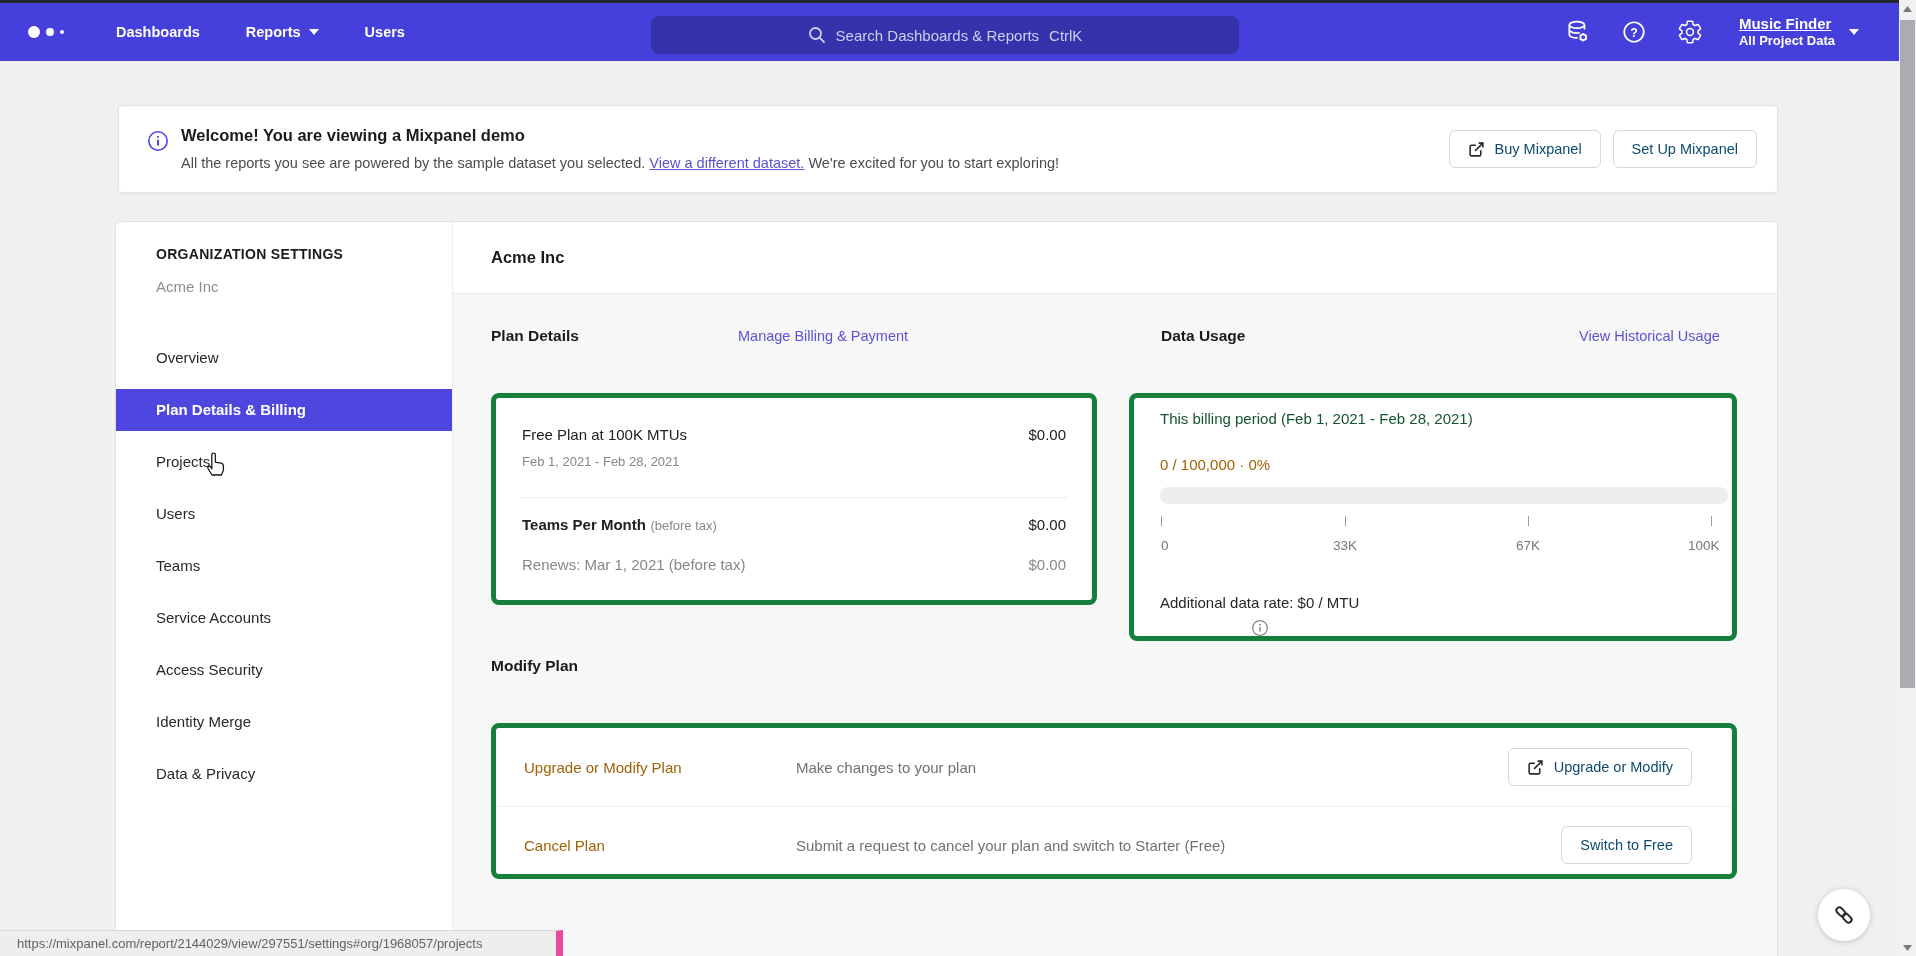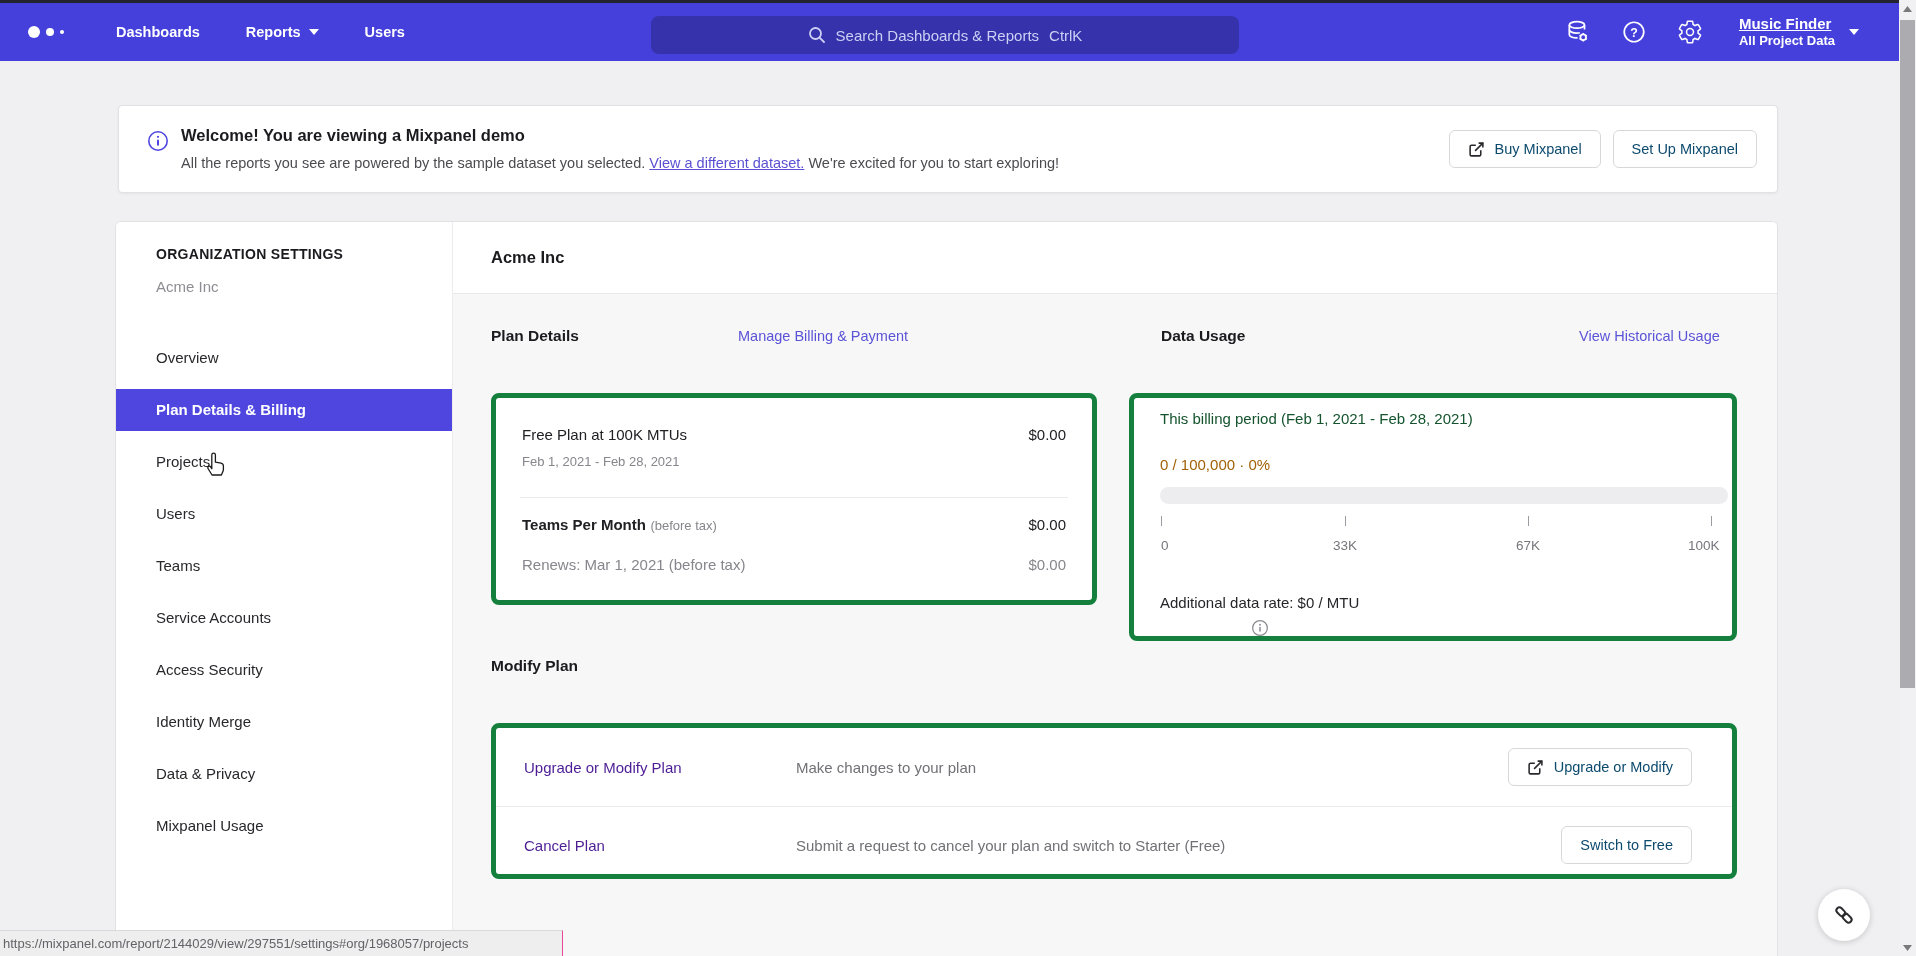--- a/index.html
+++ b/index.html
@@ -95,29 +95,29 @@
   .du-period { position:absolute; left:26px; top:12px; font-size:15px; color:#14532d; }
   .du-usage { position:absolute; left:26px; top:58px; font-size:15px; color:#a16207; }
   .du-track { position:absolute; left:26px; top:89px; width:568px; height:17px; border-radius:9px; background:#ededef; overflow:hidden; }
   .du-fill { height:100%; background:var(--accent-color); border-radius:9px; }
   .du-tick { position:absolute; top:118px; width:1px; height:10px; background:#9b9ba1; }
   .du-ticklabel { position:absolute; top:140px; font-size:13.5px; color:#76767c; }
   .du-rate { position:absolute; left:26px; top:196px; font-size:15px; color:#26262a; display:flex; align-items:center; gap:8px;flex-direction:column; }
 
   .card-modify { left:38px; top:501px; width:1246px; height:156px; }
   .mod-row { position:absolute; left:0; right:0; height:78px; display:flex; align-items:center; }
-  .mod-label { width:300px; padding-left:28px; font-size:15px; color:#4c1d95; }
+  .mod-label { width:300px; padding-left:28px; font-size:15px; color:#a16207; }
   .mod-desc { flex:1; font-size:15px; color:#717176; }
   .mod-btnwrap { padding-right:40px; }
 
   
   .statusbar {
     position:absolute; left:0; top:930px; width:563px; height:26px;
-    background:#eeeeef; border-top:1px solid #d9d9dc; border-right:1px solid #ec4899;
-    display:flex; align-items:center; padding-left:3px;
+    background:#eeeeef; border-top:1px solid #d9d9dc; border-right:7px solid #ec4899;
+    display:flex; align-items:center; padding-left:17px;
     font-size:13px; color:#636367; white-space:nowrap; overflow:hidden;
   }
 
   
   .fab {
     position:absolute; left:1818px; top:889px; width:52px; height:52px; border-radius:50%;
     background:#fff; box-shadow:0 1px 6px rgba(0,0,0,0.18);
     display:flex; align-items:center; justify-content:center; cursor:pointer;
   }
 
@@ -228,21 +228,20 @@
     <div class="sb-org">Acme Inc</div>
     <div class="sb-item">Overview</div>
     <div class="sb-item active">Plan Details &amp; Billing</div>
     <div class="sb-item">Projects</div>
     <div class="sb-item">Users</div>
     <div class="sb-item">Teams</div>
     <div class="sb-item">Service Accounts</div>
     <div class="sb-item">Access Security</div>
     <div class="sb-item">Identity Merge</div>
     <div class="sb-item">Data &amp; Privacy</div>
-    <div class="sb-item">Mixpanel Usage</div>
   </div>
 
   <div class="main">
     <div class="main-header">
       <span>Acme Inc</span>
     </div>
 
     <div class="sec-head" style="left:38px; top:105px;">Plan Details</div>
     <div class="sec-link" style="left:285px; top:106px;">Manage Billing &amp; Payment</div>
     <div class="sec-head" style="left:676px; top:105px;margin-left:32px;">Data Usage</div>

